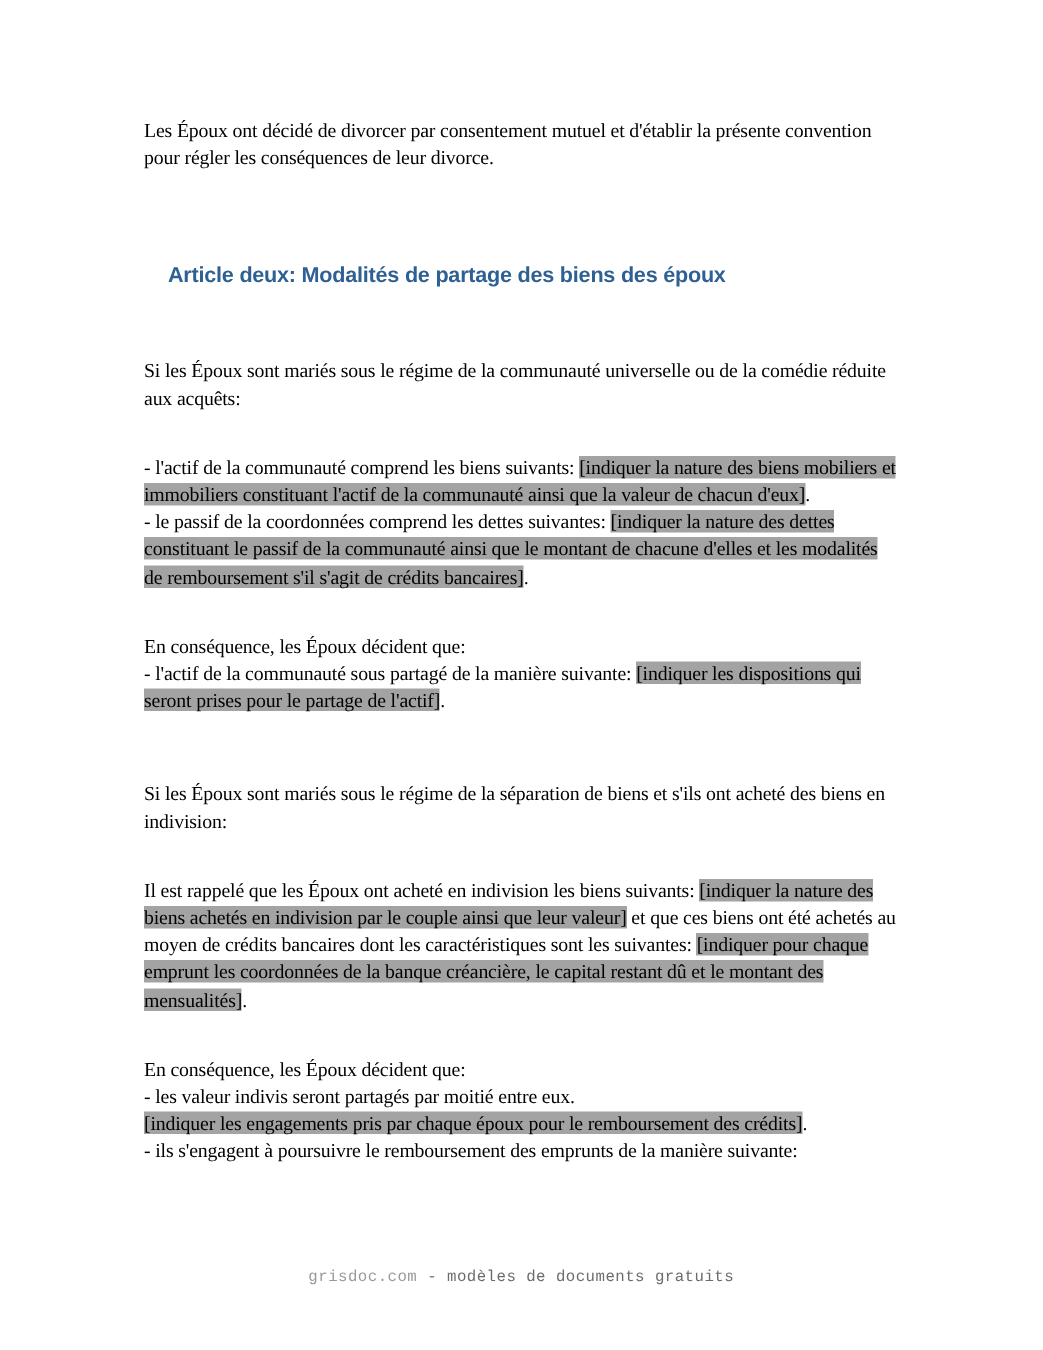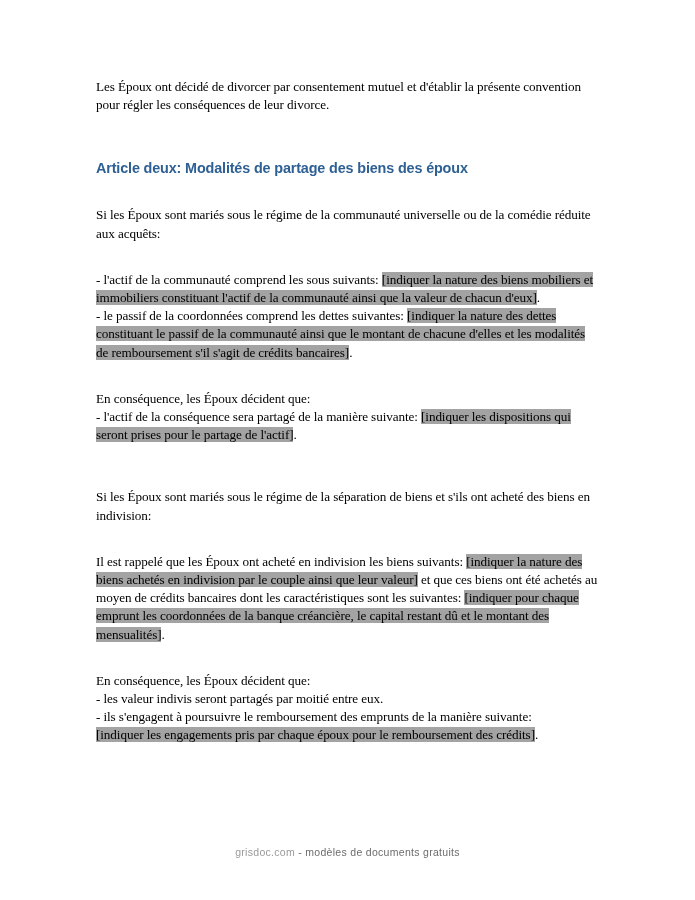--- a/index.html
+++ b/index.html
@@ -33,37 +33,37 @@
     text-align: left;
     margin: 0;
     letter-spacing: -0.1px;
   }
   .heading {
     font-family: "Liberation Sans", "DejaVu Sans", sans-serif;
     font-size: 14.4px;
     font-weight: bold;
     color: #2e6094;
     line-height: 20px;
-    margin: 0;
+    margin: 16px;
     letter-spacing: -0.15px;
   }
   .gap-lg { height: 44px; }
   .gap-md { height: 28px; }
   .hl {
     background-color: #a3a3a3;
     box-decoration-break: clone;
     -webkit-box-decoration-break: clone;
   }
   .footer {
     position: absolute;
     left: 0;
     top: 846px;
     width: 695px;
     text-align: center;
-    font-family: Liberation Sans, sans-serif;
+    font-family: Liberation Mono, monospace;
     font-size: 10.5px;
     letter-spacing: 0.3px;
   }
   .footer .site {
     color: #9a9a9a;
   }
   .footer .tag {
     color: #6c6c6c;
   }
 </style>
@@ -85,35 +85,35 @@
     <div class="gap-md"></div>
 
     <p class="para">
       <span>Si les Époux sont mariés sous le régime de la communauté universelle ou de la comédie réduite aux acquêts:</span>
     </p>
 
     <div class="gap-md"></div>
 
 
     <p class="para">
-      <span>- l'actif de la communauté comprend les sous suivants: </span><span class="hl">[indiquer la nature des biens mobiliers et immobiliers constituant l'actif de la communauté ainsi que la valeur de chacun d'eux]</span><span>.</span>
+      <span>- l'actif de la communauté comprend les biens suivants: </span><span class="hl">[indiquer la nature des biens mobiliers et immobiliers constituant l'actif de la communauté ainsi que la valeur de chacun d'eux]</span><span>.</span>
     </p>
 
     <p class="para">
       <span>- le passif de la coordonnées comprend les dettes suivantes: </span><span class="hl">[indiquer la nature des dettes constituant le passif de la communauté ainsi que le montant de chacune d'elles et les modalités de remboursement s'il s'agit de crédits bancaires]</span><span>.</span>
     </p>
 
     <div class="gap-md"></div>
 
     <p class="para">
       <span>En conséquence, les Époux décident que:</span>
     </p>
 
     <p class="para">
-      <span>- l'actif de la conséquence sera partagé de la manière suivante: </span><span class="hl">[indiquer les dispositions qui seront prises pour le partage de l'actif]</span><span>.</span>
+      <span>- l'actif de la communauté sous partagé de la manière suivante: </span><span class="hl">[indiquer les dispositions qui seront prises pour le partage de l'actif]</span><span>.</span>
     </p>
 
 
     <div class="gap-lg"></div>
 
     <p class="para">
       <span>Si les Époux sont mariés sous le régime de la séparation de biens et s'ils ont acheté des biens en indivision:</span>
     </p>
 
     <div class="gap-md"></div>
@@ -126,25 +126,25 @@
 
     <p class="para">
       <span>En conséquence, les Époux décident que:</span>
     </p>
 
     <p class="para">
       <span>- les valeur indivis seront partagés par moitié entre eux.</span>
     </p>
 
     <p class="para">
-      <span>- ils s'engagent à poursuivre le remboursement des emprunts de la manière suivante:</span>
+      <span class="hl">[indiquer les engagements pris par chaque époux pour le remboursement des crédits]</span><span>.</span>
     </p>
 
     <p class="para">
-      <span class="hl">[indiquer les engagements pris par chaque époux pour le remboursement des crédits]</span><span>.</span>
+      <span>- ils s'engagent à poursuivre le remboursement des emprunts de la manière suivante:</span>
     </p>
 
   </div>
 
   <div class="footer">
     <span class="site">grisdoc.com</span><span class="tag"> - modèles de documents gratuits</span>
   </div>
 
 </div>
 

